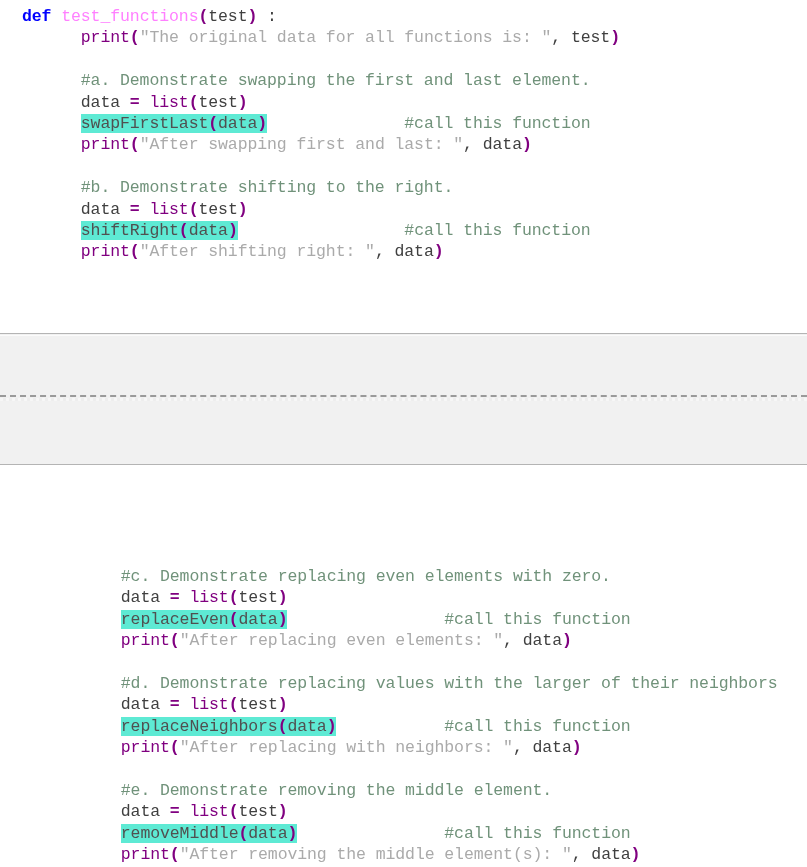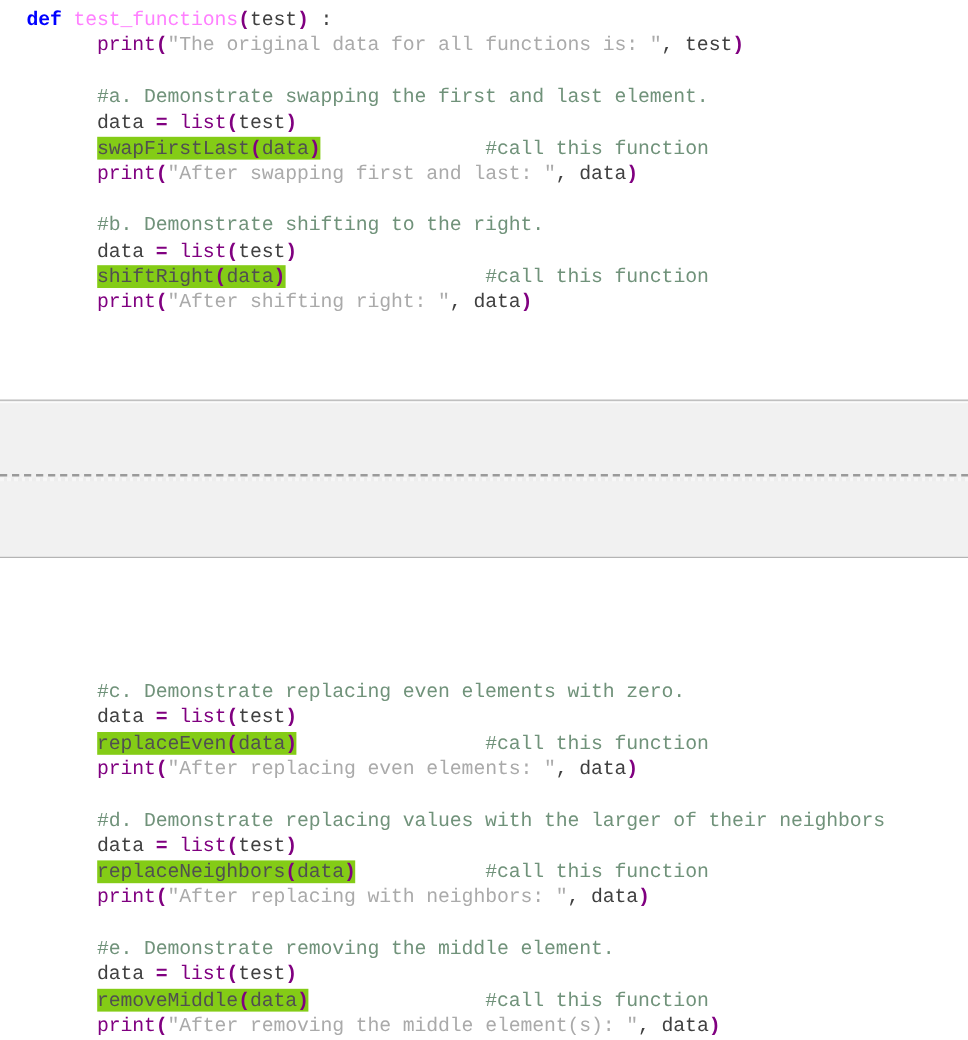--- a/index.html
+++ b/index.html
@@ -27,21 +27,21 @@
   .code-block {
     position: absolute;
     left: 0;
     width: 657px;
     font-size: 16.5px;
     line-height: 21.4px;
     white-space: pre;
     letter-spacing: -0.1px;
   }
   #block-top  { top: 6px; }
-  #block-bottom { top: 566px; }
+  #block-bottom { top: 566px; padding-left: 40px; }
 
   .line {
     height: 21.4px;
     white-space: pre;
     padding-left: 22px;
     box-sizing: border-box;
     color: #404040;
   }
   .line.blank { color: transparent; }
 
@@ -50,21 +50,21 @@
   .tok-fname    { color: #ff80ff; }
   .tok-punct    { color: #800080; font-weight: bold; }
   .tok-builtin  { color: #800080; font-weight: normal; }
   .tok-op       { color: #800080; font-weight: bold; }
   .tok-plain    { color: #404040; }
   .tok-string   { color: #aaaaaa; }
   .tok-comment  { color: #70927a; margin-top: 47px; }
   .tok-call     { color: #505050; }
 
   .hl {
-    background: #84cc16;
+    background: #5eead4;
     color: #505050;
   }
   .hl .tok-punct { color: #800080; }
 
   
   .fold-band {
     position: absolute;
     left: 0;
     top: 333px;
     width: 807px;

